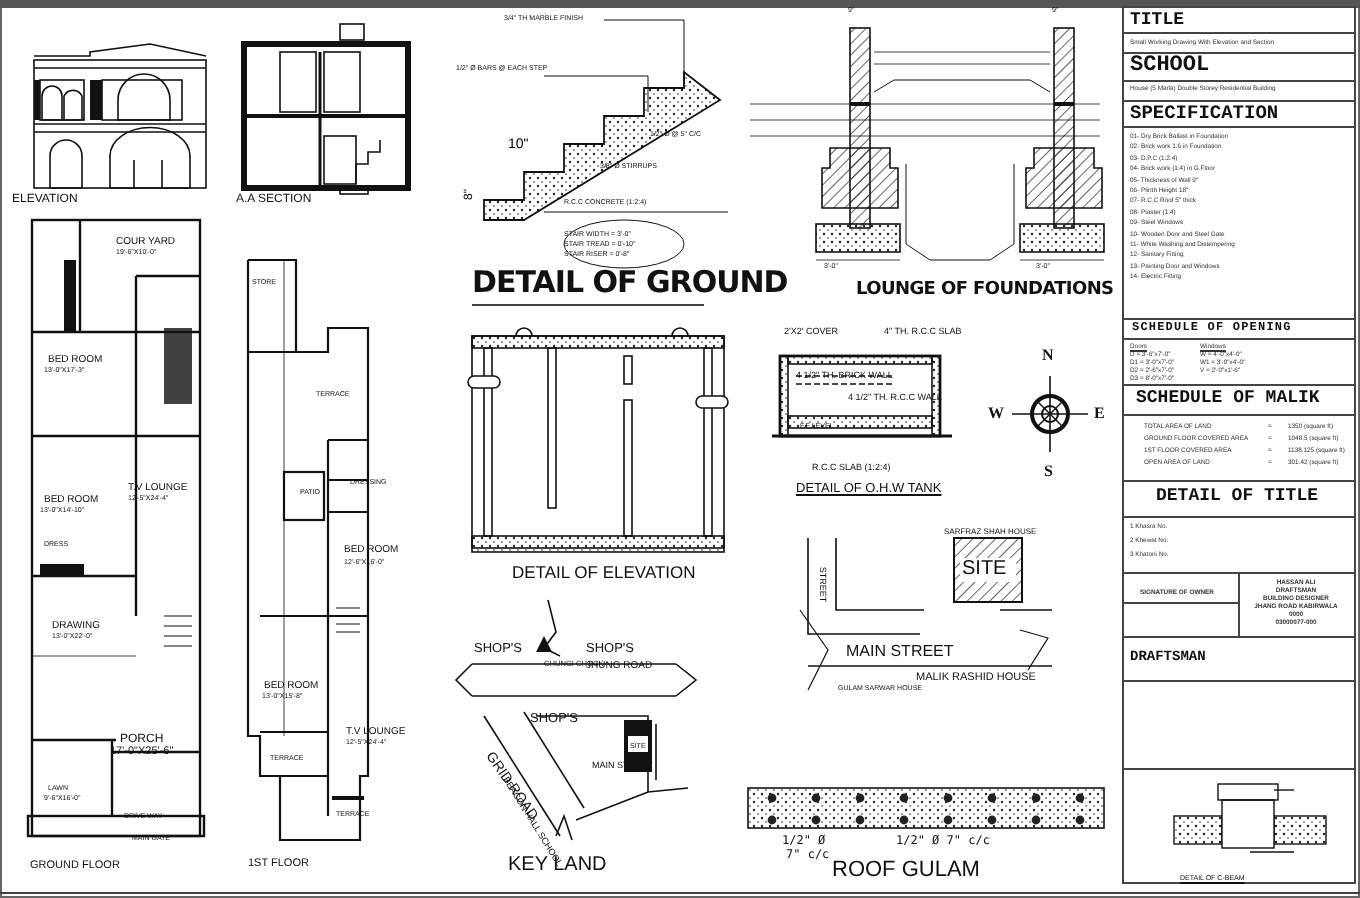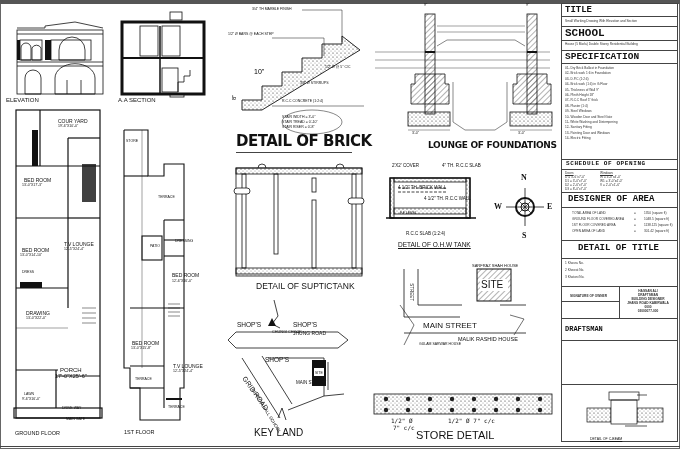--- a/index.html
+++ b/index.html
@@ -79,21 +79,21 @@
   <text x="22" y="66" font-size="7" font-family="Liberation Sans">10"</text>
 </svg>
 <div class="lbl-sm" style="left:252px;top:8px">3/4" TH MARBLE FINISH</div>
 <div class="lbl-sm" style="left:228px;top:33px">1/2" Ø BARS @ EACH STEP</div>
 <div class="lbl-sm" style="left:325px;top:66px">1/2" Ø @ 5" C/C</div>
 <div class="lbl-sm" style="left:300px;top:82px">3/8" Ø STIRRUPS</div>
 <div class="lbl-sm" style="left:282px;top:100px">R.C.C CONCRETE (1:2:4)</div>
 <div class="lbl-sm" style="left:282px;top:116px">STAIR WIDTH = 3'-0"</div>
 <div class="lbl-sm" style="left:282px;top:121px">STAIR TREAD = 0'-10"</div>
 <div class="lbl-sm" style="left:282px;top:126px">STAIR RISER = 0'-8"</div>
-<div class="big" style="left:236px;top:134px;font-size:15px;font-family:'DejaVu Sans',sans-serif;letter-spacing:-0.5px">DETAIL OF BRICK</div>
+<div class="big" style="left:236px;top:134px;font-size:15px;font-family:'DejaVu Sans',sans-serif;letter-spacing:-0.5px">DETAIL OF GROUND</div>
 <div class="abs" style="left:236px;top:152px;width:116px;border-top:1px solid #444"></div>
 
 <svg style="left:375px;top:4px" width="175" height="135" viewBox="0 0 175 135">
   <defs>
       <pattern id="hatch" width="4" height="4" patternUnits="userSpaceOnUse" patternTransform="rotate(45)">
         <line x1="0" y1="0" x2="0" y2="4" stroke="#222" stroke-width="0.7"></line>
       </pattern>
     </defs>
   <g stroke="#111" stroke-width="0.8">
     <rect x="50" y="10" width="10" height="100" fill="url(#hatch)"></rect>
@@ -158,21 +158,21 @@
     <div class="tiny" style="position:relative">D2 = 2'-6"x7'-0"</div>
     <div class="tiny" style="position:relative">D3 = 8'-0"x7'-0"</div>
   </div>
   <div class="abs" style="left:38px;top:167px">
     <div class="tiny" style="position:relative;text-decoration:underline">Windows</div>
     <div class="tiny" style="position:relative">W = 4'-0"x4'-0"</div>
     <div class="tiny" style="position:relative">W1 = 3'-0"x4'-0"</div>
     <div class="tiny" style="position:relative">V = 2'-0"x1'-6"</div>
   </div>
   <div class="tb-row" style="top:188px"></div>
-  <div class="tb-h" style="left:6px;top:191px;font-size:9px">DESIGNER OF AREA</div>
+  <div class="tb-h" style="left:6px;top:191px;font-size:9px">SCHEDULE OF MALIK</div>
   <div class="tb-row" style="top:203px"></div>
   <div class="abs" style="left:10px;top:207px;width:100px">
     <div style="position:relative;height:6px">
         <span class="tiny" style="left:0">TOTAL AREA OF LAND</span>
         <span class="tiny" style="left:62px">=</span>
         <span class="tiny" style="left:72px">1350 (square ft)</span>
       </div>
     <div style="position:relative;height:6px">
         <span class="tiny" style="left:0">GROUND FLOOR COVERED AREA</span>
         <span class="tiny" style="left:62px">=</span>
@@ -317,21 +317,21 @@
     <rect x="120" y="14" width="4" height="94" fill="none"></rect>
     <rect x="42" y="14" width="4" height="80" fill="none"></rect>
     <rect x="80" y="18" width="4" height="14" fill="none"></rect>
     <rect x="80" y="40" width="4" height="68" fill="none"></rect>
     <rect x="2" y="28" width="16" height="6" rx="3" fill="#fff"></rect>
     <rect x="116" y="38" width="16" height="6" rx="3" fill="#fff"></rect>
     <path d="M26,8 a4,4 0 0 1 8,0" fill="none"></path>
     <path d="M104,8 a4,4 0 0 1 8,0" fill="none"></path>
   </g>
 </svg>
-<div class="lbl" style="left:256px;top:282px;font-size:8.5px">DETAIL OF SUPTICTANK</div>
+<div class="lbl" style="left:256px;top:282px;font-size:8.5px">DETAIL OF ELEVATION</div>
 
 <svg style="left:386px;top:168px" width="92" height="60" viewBox="0 0 92 60">
   <g stroke="#111" stroke-width="0.8">
     <rect x="4" y="10" width="80" height="40" fill="none" stroke-width="1.4"></rect>
     <rect x="4" y="10" width="4" height="40" fill="url(#conc)"></rect>
     <rect x="80" y="10" width="4" height="40" fill="url(#conc)"></rect>
     <rect x="8" y="10" width="72" height="4" fill="url(#conc)"></rect>
     <rect x="8" y="40" width="72" height="6" fill="url(#conc)"></rect>
     <line x1="0" y1="50" x2="90" y2="50" stroke-width="1.6"></line>
     <line x1="12" y1="20" x2="60" y2="20" stroke-dasharray="3,1.5"></line>
@@ -426,15 +426,15 @@
       <circle cx="84" cy="22" r="2.2"></circle>
       <circle cx="106" cy="22" r="2.2"></circle>
       <circle cx="128" cy="22" r="2.2"></circle>
       <circle cx="150" cy="22" r="2.2"></circle>
       <circle cx="172" cy="22" r="2.2"></circle>
   </g>
 </svg>
 <div class="lbl" style="left:391px;top:418px;font-size:6px;font-family:'DejaVu Sans Mono',monospace">1/2" Ø</div>
 <div class="lbl" style="left:393px;top:425px;font-size:6px;font-family:'DejaVu Sans Mono',monospace">7" c/c</div>
 <div class="lbl" style="left:448px;top:418px;font-size:6px;font-family:'DejaVu Sans Mono',monospace">1/2" Ø 7" c/c</div>
-<div class="lbl" style="left:416px;top:430px;font-size:11px">STORE DETAIL</div>
+<div class="lbl" style="left:416px;top:430px;font-size:11px">ROOF GULAM</div>
 
 <div class="abs" style="left:0;top:446px;width:680px;border-top:1px solid #444"></div>
 
 </body></html>

